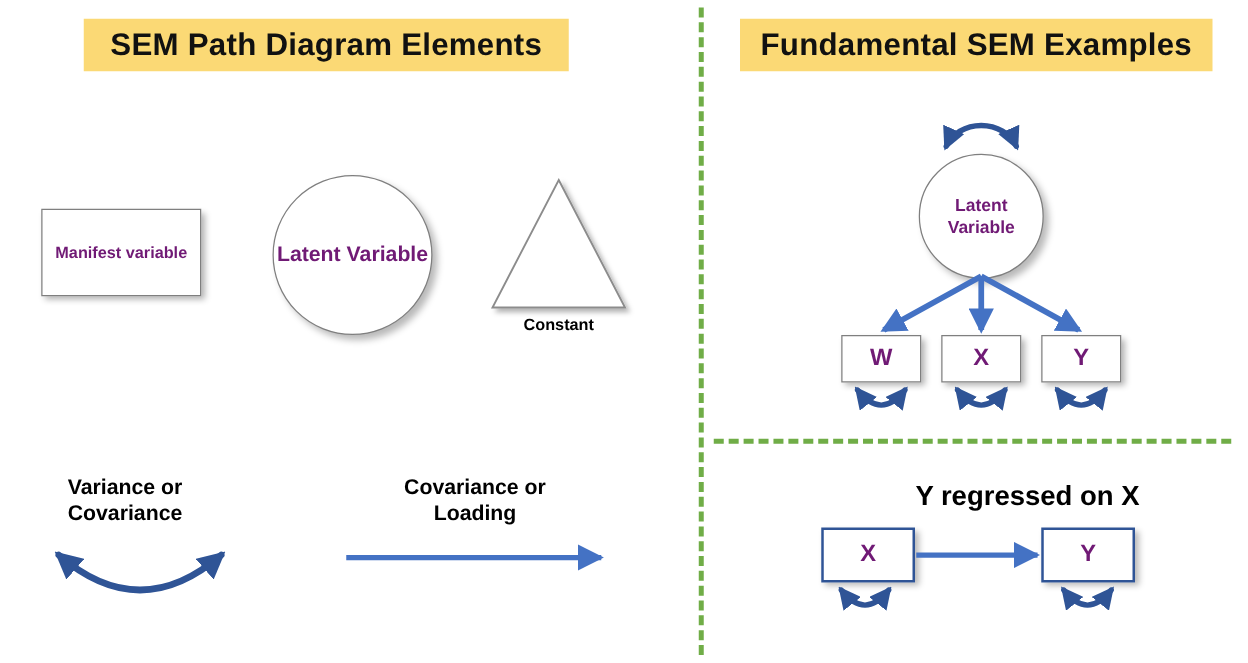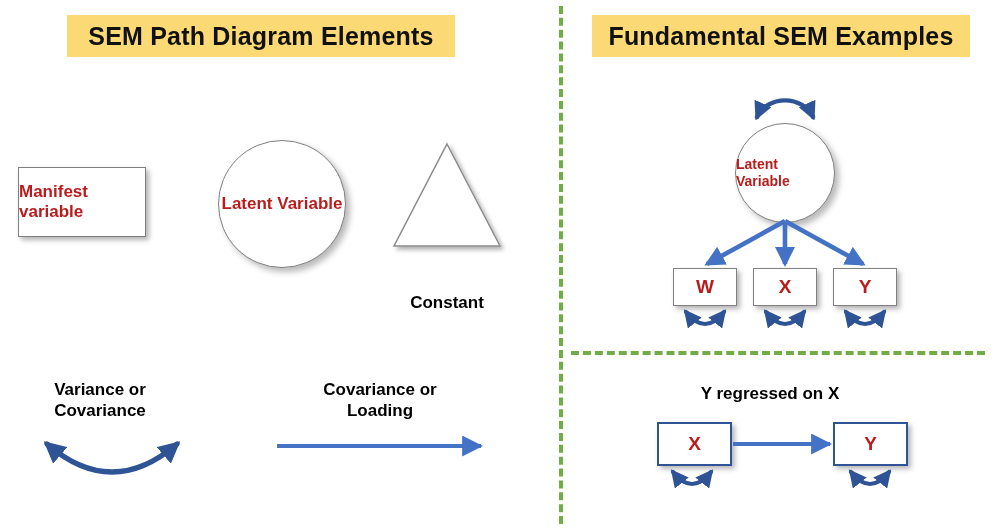--- a/index.html
+++ b/index.html
@@ -33,23 +33,23 @@
   .divider-h{
     position:absolute;left:571px;top:351px;width:414px;height:0;
     border-top:4px dashed #70AD47;
   }
 
   
   .node{
     position:absolute;
     background:#ffffff;
     display:flex;align-items:center;justify-content:center;
-    text-align:left;
+    text-align:center;
     font-weight:700;
-    color:#b91c1c;
+    color:#701a75;
     line-height:1.2;
     box-sizing:border-box;
   }
   .rect-gray{
     border:1.5px solid #7f7f7f;
     box-shadow:3px 3px 5px rgba(0,0,0,.30);
   }
   .rect-blue{
     border:2px solid #2F5496;
     box-shadow:3px 3px 5px rgba(0,0,0,.28);
@@ -76,44 +76,44 @@
 
 <div id="stage">
 
   <div class="title-banner" id="title-right">Fundamental SEM Examples</div>
 
   <div class="title-banner" id="title-left">SEM Path Diagram Elements</div>
 
   <div class="divider-v"></div>
   <div class="divider-h"></div>
 
-  <div class="node rect-gray" style="left:18px;top:167px;width:128px;height:70px;font-size:17px;">Manifest
+  <div class="node rect-gray" style="left:33px;top:167px;width:128px;height:70px;font-size:13px;">Manifest
 variable</div>
 
   <div class="node circle" style="left:218px;top:140px;width:128px;height:128px;font-size:17px;">Latent
 Variable</div>
 
-  <div class="plain-label" style="left:380px;top:252px;width:134px;font-size:17px;margin-top:40px;">Constant</div>
+  <div class="plain-label" style="left:380px;top:252px;width:134px;font-size:13px;">Constant</div>
 
   <div class="plain-label" style="left:20px;top:379px;width:160px;font-size:17px;">Variance or
 Covariance</div>
 
   <div class="plain-label" style="left:290px;top:379px;width:180px;font-size:17px;">Covariance or
 Loading</div>
 
   <div class="node circle" style="left:735px;top:123px;width:100px;height:100px;font-size:14px;">Latent
 Variable</div>
 
   <div class="node rect-gray" style="left:673px;top:268px;width:64px;height:38px;font-size:19px;">W</div>
 
   <div class="node rect-gray" style="left:753px;top:268px;width:64px;height:38px;font-size:19px;">X</div>
 
   <div class="node rect-gray" style="left:833px;top:268px;width:64px;height:38px;font-size:19px;">Y</div>
 
-  <div class="plain-label" style="left:620px;top:383px;width:300px;font-size:17px;">Y regressed on X</div>
+  <div class="plain-label" style="left:672px;top:383px;width:300px;font-size:22px;">Y regressed on X</div>
 
   <div class="node rect-blue" style="left:657px;top:422px;width:75px;height:44px;font-size:19px;">X</div>
 
   <div class="node rect-blue" style="left:833px;top:422px;width:75px;height:44px;font-size:19px;">Y</div>
 
   <svg class="overlay" viewBox="0 0 998 530" xmlns="http://www.w3.org/2000/svg">
     <defs>
       <marker id="arrowRegression" viewBox="0 0 10 10" refX="9" refY="5" markerWidth="5" markerHeight="5" orient="auto-start-reverse">
         <path d="M 0 0 L 10 5 L 0 10 z" fill="#4472C4"></path>
       </marker>

